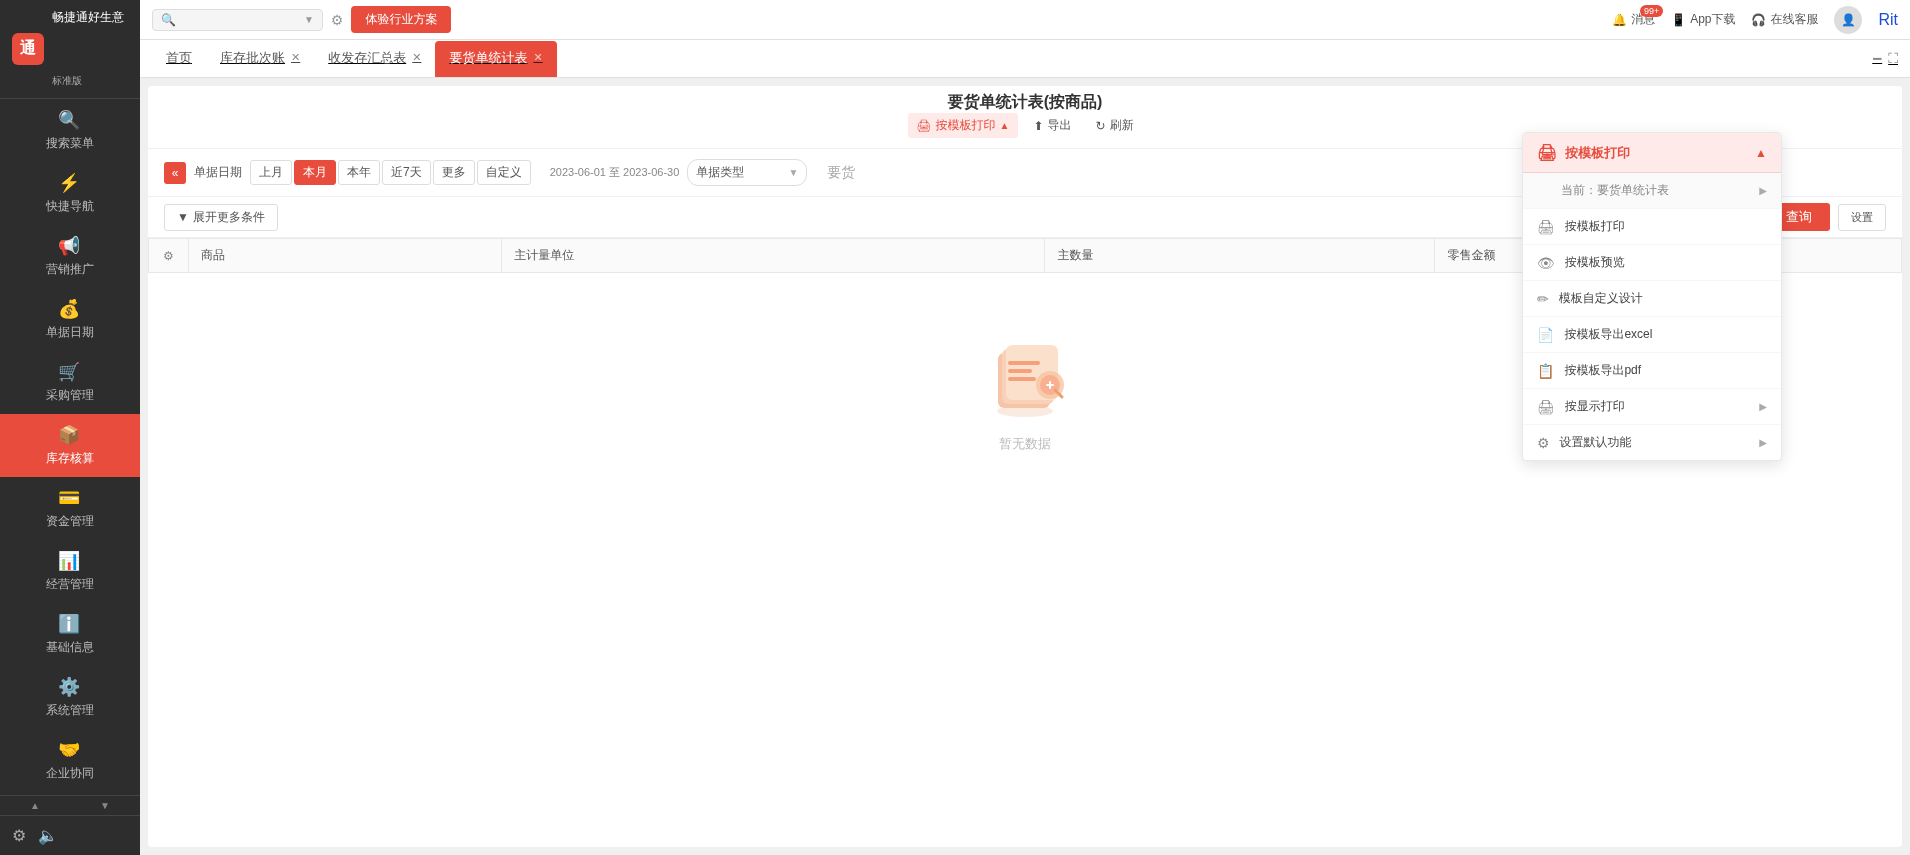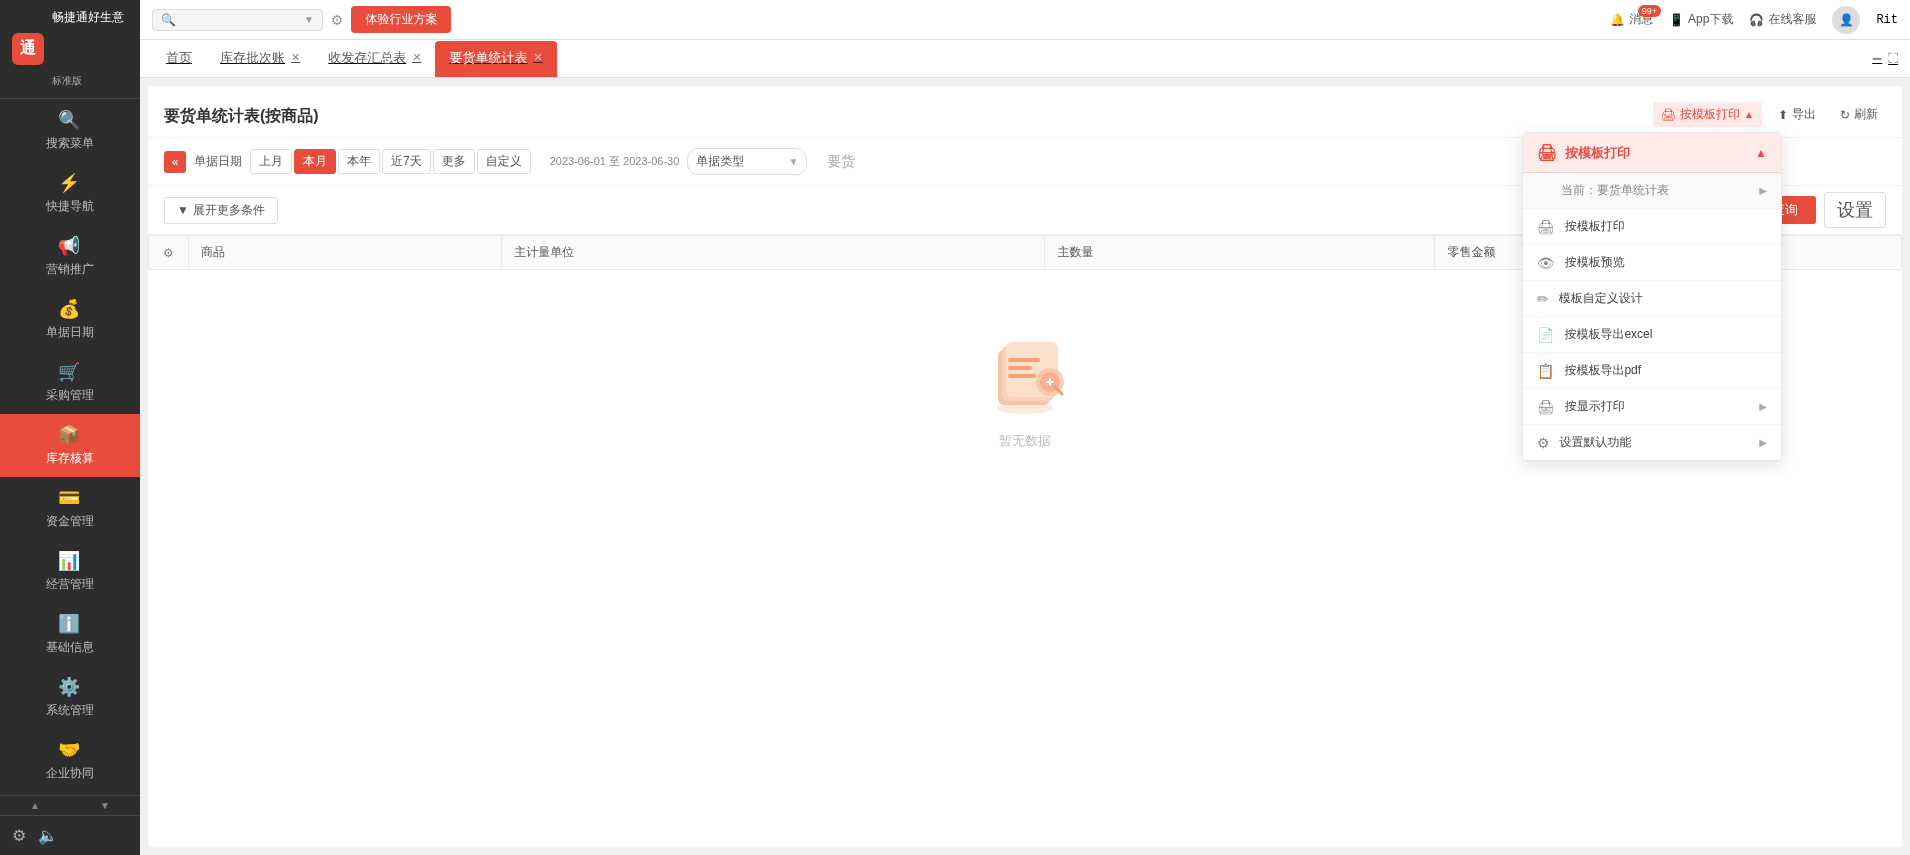--- a/index.html
+++ b/index.html
@@ -120,21 +120,21 @@
       color: #fff;
       font-size: 9px;
       border-radius: 8px;
       padding: 1px 4px;
       min-width: 16px;
       text-align: center;
     }
     .topbar-app { display: flex; align-items: center; gap: 4px; font-size: 12px; color: #555; cursor: pointer; }
     .topbar-service { display: flex; align-items: center; gap: 4px; font-size: 12px; color: #555; cursor: pointer; }
     .topbar-avatar { width: 28px; height: 28px; background: #ddd; border-radius: 50%; display: flex; align-items: center; justify-content: center; font-size: 12px; color: #999; }
-    .topbar-username { font-size: 12px; color: #000000; font-family: Liberation Mono, monospace; }
+    .topbar-username { font-size: 16px; color: #1d4ed8; }
 
     
     .tabs-bar {
       background: #fff;
       display: flex;
       align-items: center;
       border-bottom: 1px solid #e0e0e0;
       padding: 0 12px;
       height: 38px;
       gap: 0;
@@ -172,25 +172,26 @@
       flex: 1;
       background: #fff;
       margin: 8px;
       border-radius: 4px;
       overflow: hidden;
       display: flex;
       flex-direction: column;
       position: relative;
     }
     .page-title-bar {
-      padding: 16px 16px 10px;
+      padding: 6px 16px 10px;
       border-bottom: 1px solid #f0f0f0;
       display: flex;
-      align-items: flex-end;
+      align-items: center;
       justify-content: space-between;
+      flex-direction: column;
     }
     .page-title { font-size: 16px; font-weight: bold; color: #333; }
     .page-actions { display: flex; align-items: center; gap: 8px; }
     .action-btn {
       display: flex;
       align-items: center;
       gap: 4px;
       font-size: 12px;
       color: #555;
       cursor: pointer;
@@ -533,21 +534,21 @@
     </div>
 
     <div class="filter-row2">
       <button class="expand-more-btn">
         <span>▼</span>
         <span>展开更多条件</span>
       </button>
       <div style="flex:1; display:flex; justify-content:flex-end; gap:8px; align-items:center;">
         <span style="font-size:12px;color:#aaa;">···</span>
         <button style="background:#e74c3c;color:#fff;border:none;border-radius:3px;padding:5px 18px;font-size:13px;cursor:pointer;">查询</button>
-        <button style="background:#fff;color:#555;border:1px solid #ddd;border-radius:3px;padding:5px 12px;font-size:18px;cursor:pointer;">设置</button>
+        <button style="background:#fff;color:#555;border:1px solid #ddd;border-radius:3px;padding:5px 12px;font-size:11px;cursor:pointer;">设置</button>
       </div>
     </div>
 
     <div class="table-container">
       <table class="data-table">
         <thead>
           <tr>
             <th>
               <span class="table-settings-icon">⚙</span>
             </th>

